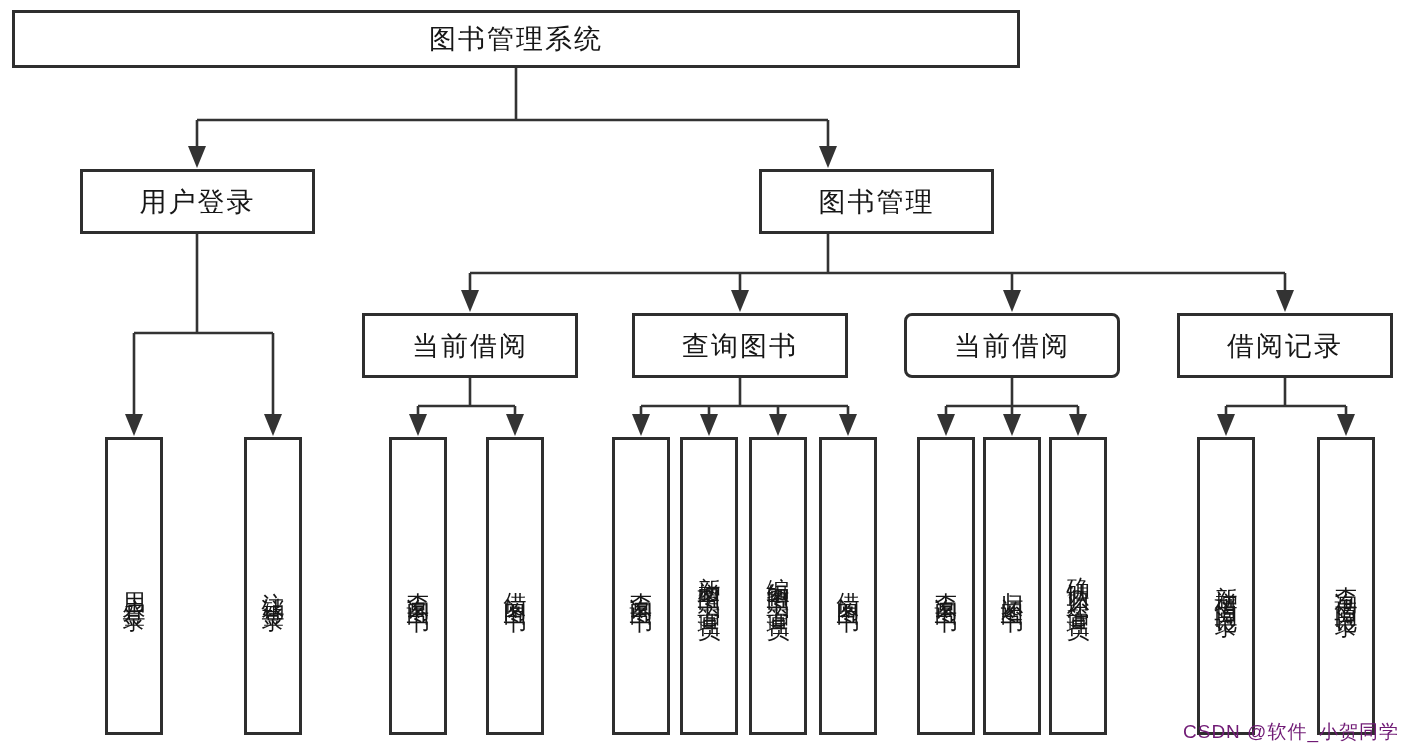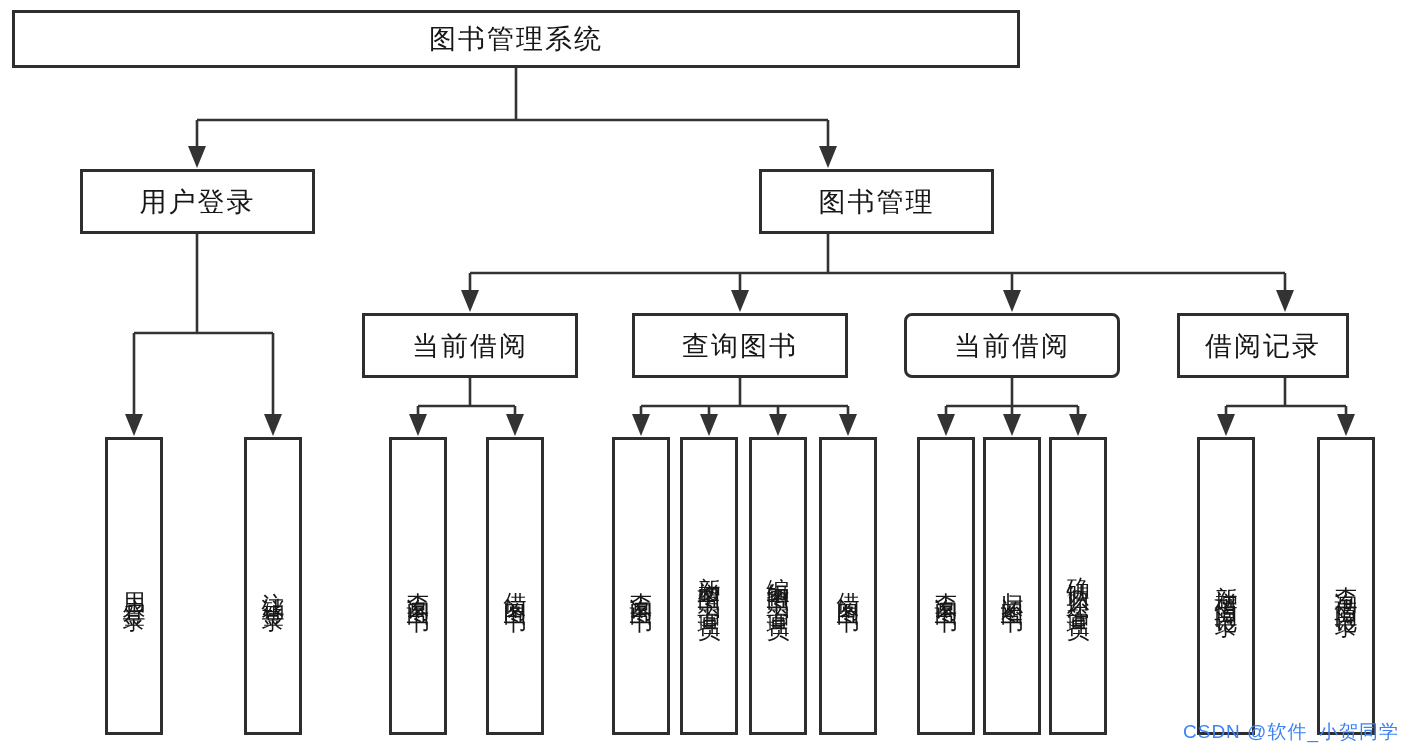--- a/index.html
+++ b/index.html
@@ -52,21 +52,21 @@
     letter-spacing: 6px;
     z-index: 2;
     line-height: 1;
   }
   .watermark {
     position: absolute;
     left: 1183px;
     top: 719px;
     font-size: 19px;
     letter-spacing: 1px;
-    color: #3b82f6;
+    color: #701a75;
     z-index: 5;
     white-space: nowrap;
   }
   path.cline { stroke: #333333; stroke-width: 2.6; fill: none; }
   polygon.ahead { fill: #333333; stroke: none; }
 </style>
 </head>
 <body>
 
 <div class="canvas">
@@ -122,21 +122,21 @@
   </svg>
 
   <div class="hnode root-node">图书管理系统</div>
 
   <div class="hnode" style="left:80px; top:169px; width:235px; height:65px;">用户登录</div>
   <div class="hnode" style="left:711px; top:169px; width:235px; height:65px;margin-left:48px;">图书管理</div>
 
   <div class="hnode" style="left:362px; top:313px; width:216px; height:65px;">当前借阅</div>
   <div class="hnode" style="left:632px; top:313px; width:216px; height:65px;">查询图书</div>
   <div class="hnode" style="left:904px; top:313px; width:216px; height:65px;border-radius:8px;">当前借阅</div>
-  <div class="hnode" style="left:1177px; top:313px; width:172px; height:65px;">借阅记录</div>
+  <div class="hnode" style="left:1177px; top:313px; width:216px; height:65px;">借阅记录</div>
 
   <div class="vnode" style="left:105px;">用户登录</div>
   <div class="vnode" style="left:244px;">注销登录</div>
 
   <div class="vnode" style="left:389px;">查询图书</div>
   <div class="vnode" style="left:486px;">借阅图书</div>
 
   <div class="vnode" style="left:612px;">查询图书</div>
   <div class="vnode" style="left:680px;">新增图书（管理员）</div>
   <div class="vnode" style="left:749px;">编辑图书（管理员）</div>

